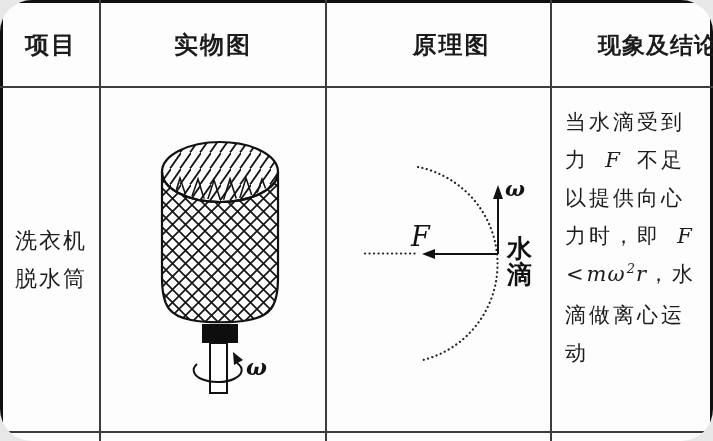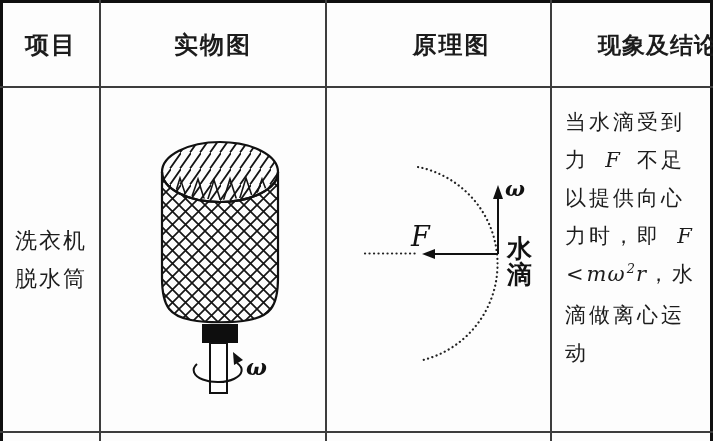--- a/index.html
+++ b/index.html
@@ -1,19 +1,20 @@
 <!DOCTYPE html>
 <html><head>
 <meta charset="utf-8">
 <style>
   html,body{margin:0;padding:0;background:#e8e8e8;}
   .screen{
     position:relative;width:713px;height:441px;background:#fdfdfd;
     font-family:"Liberation Serif","DejaVu Serif",serif;color:#1c1c1c;
     overflow:hidden;
+    border-radius:32px;
   }
   
   .vline{position:absolute;top:0;width:2px;height:441px;background:#3d3d3d;}
   .hline{position:absolute;left:0;width:713px;height:2px;background:#3d3d3d;}
   .frame-top{position:absolute;left:0;top:0;width:713px;height:3px;background:#101010;}
   .frame-left{position:absolute;left:0;top:0;width:3px;height:441px;background:#101010;}
   .frame-right{position:absolute;right:0;top:0;width:3px;height:441px;background:#101010;}
   
   .hcell{
     position:absolute;top:3px;height:84px;display:flex;align-items:center;justify-content:center;

